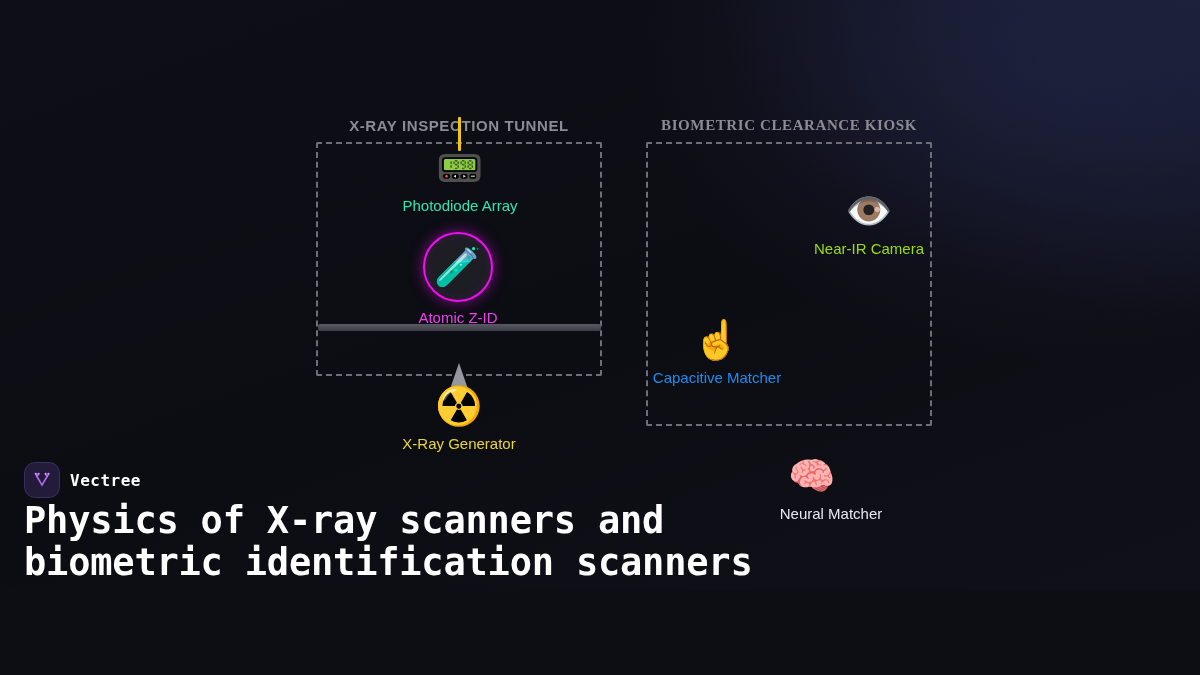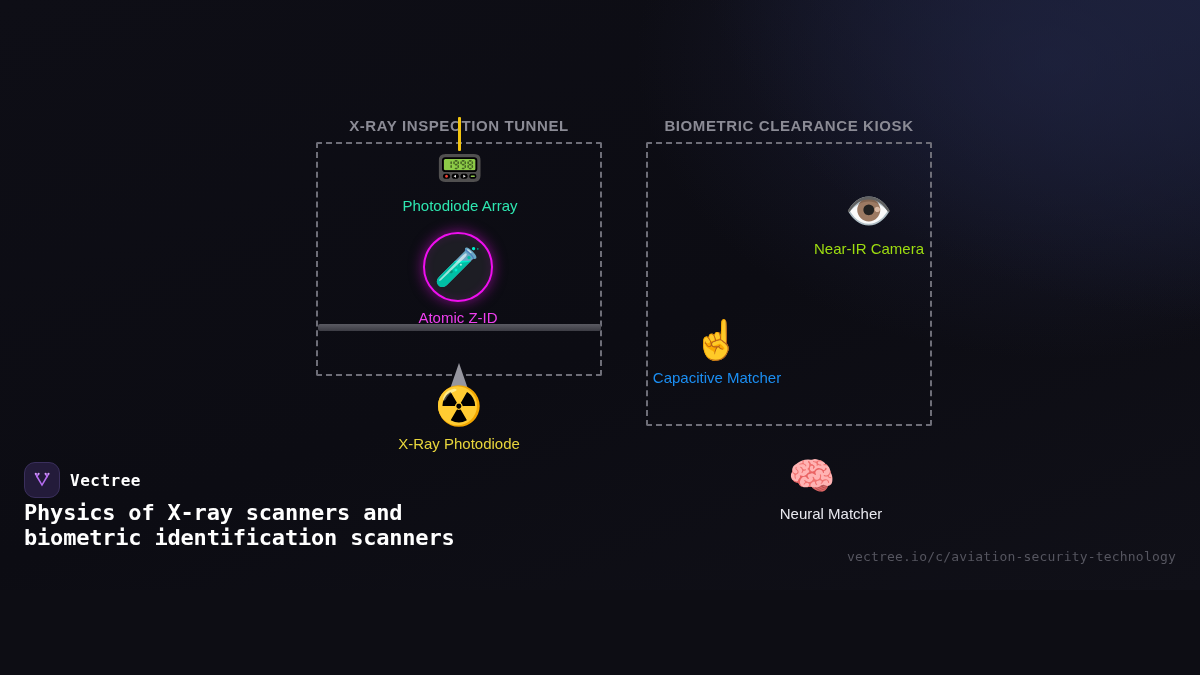--- a/index.html
+++ b/index.html
@@ -131,21 +131,21 @@
     font-weight: bold;
     letter-spacing: 0.5px;
     color: #ffffff;
   }
   .headline {
     position: absolute;
     left: 24px;
     top: 50px;
     width: 800px;
     font-family: "DejaVu Sans Mono", monospace;
-    font-size: 22px;
+    font-size: 37px;
     font-weight: bold;
     line-height: 1.14;
     color: #ffffff;
     letter-spacing: -0.2px;
   }
   .site-url {
     position: absolute;
     right: 24px;
     bottom: 26px;
     font-family: "DejaVu Sans Mono", monospace;
@@ -158,39 +158,39 @@
 <body>
 
 <div id="stage" style="background-color: rgb(13, 13, 20);">
 
   <div class="scene">
 
     <div class="group-box" id="box-0" style="left: 316px; top: 142px; width: 286px; height: 234px; border-color: rgb(110, 110, 120);"></div>
     <div class="group-title" id="title-0" style="left: 316px; width: 286px; top: 117px; color: rgb(139, 139, 149);">X-RAY INSPECTION TUNNEL</div>
 
     <div class="group-box" id="box-1" style="left: 646px; top: 142px; width: 286px; height: 284px; border-color: rgb(110, 110, 120);"></div>
-    <div class="group-title" id="title-1" style="left: 646px; width: 286px; top: 117px; color: rgb(139, 139, 149);">BIOMETRIC CLEARANCE KIOSK</div>
+    <div class="group-title" id="title-1" style="left: 646px; width: 286px; top: 117px; color: rgb(139, 139, 149); font-family: Liberation Serif, serif;">BIOMETRIC CLEARANCE KIOSK</div>
 
     <div class="vline" id="conn-0" style="left: 458px; top: 117px; height: 34px; background: rgb(242, 197, 17);"></div>
     <div class="belt" id="conn-1" style="left: 318px; top: 324px; width: 283px;"></div>
     <div class="beam-cone" id="conn-2" style="left: 450px; top: 363px; border-bottom-color: rgb(150, 150, 159);"></div>
 
     <div class="node" id="node-0" style="left: 460px; top: 146px;">
       <div class="node-emoji">📟</div>
       <div class="node-label" style="color: rgb(46, 230, 176);">Photodiode Array</div>
     </div>
 
     <div class="node" id="node-1" style="left: 458px; top: 232px;">
       <div class="node-emoji ringed" style="border-color: rgb(239, 15, 239); box-shadow: rgba(239, 15, 239, 0.533) 0px 0px 14px, rgba(239, 15, 239, 0.133) 0px 0px 10px inset;">🧪</div>
       <div class="node-label" style="color: rgb(239, 63, 239);">Atomic Z-ID</div>
     </div>
 
     <div class="node" id="node-2" style="left: 459px; top: 384px;">
       <div class="node-emoji">☢️</div>
-      <div class="node-label" style="color: rgb(232, 214, 60);">X-Ray Photodiode</div>
+      <div class="node-label" style="color: rgb(232, 214, 60);">X-Ray Generator</div>
     </div>
 
     <div class="node" id="node-3" style="left: 869px; top: 189px;">
       <div class="node-emoji">👁️</div>
       <div class="node-label" style="color: rgb(157, 220, 16);">Near-IR Camera</div>
     </div>
 
     <div class="node" id="node-4" style="left: 717px; top: 318px;">
       <div class="node-emoji">☝️</div>
       <div class="node-label" style="color: rgb(27, 142, 242);">Capacitive Matcher</div>
@@ -224,16 +224,15 @@
         </svg>
       </div>
       <div class="brand-name">Vectree</div>
     </div>
 
     <div class="headline">
       <div>Physics of X-ray scanners and</div>
       <div>biometric identification scanners</div>
     </div>
 
-    <div class="site-url">vectree.io/c/aviation-security-technology</div>
   </div>
 
 </div>
 
 </body></html>

